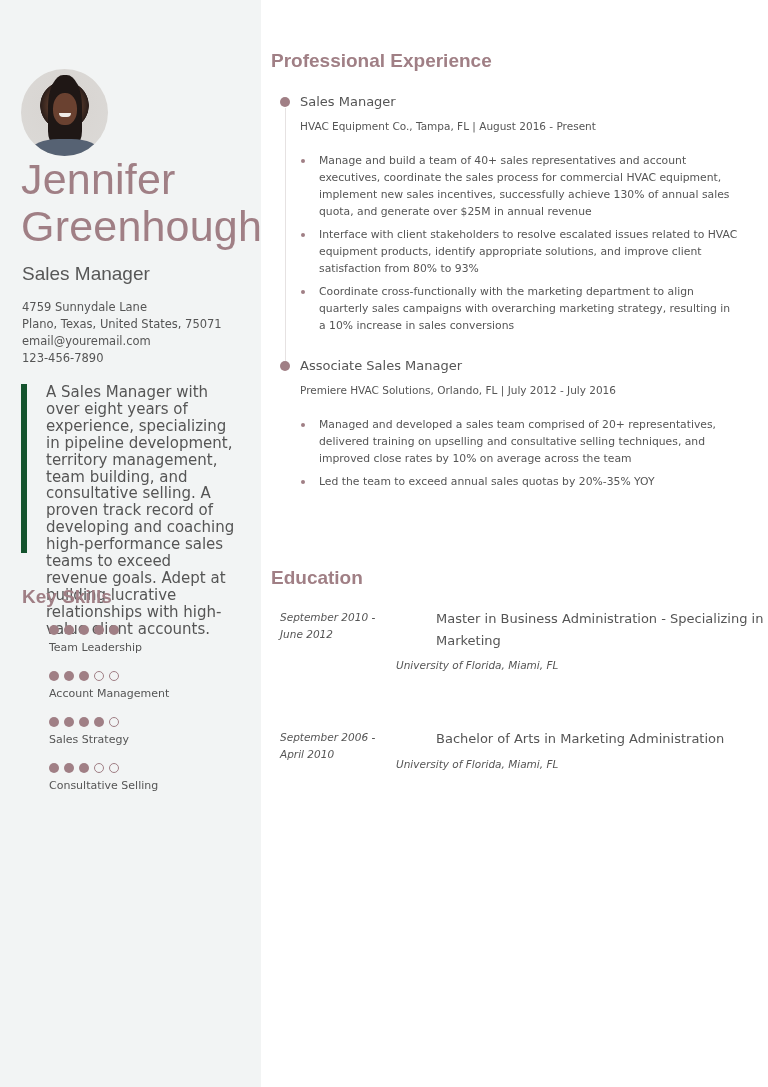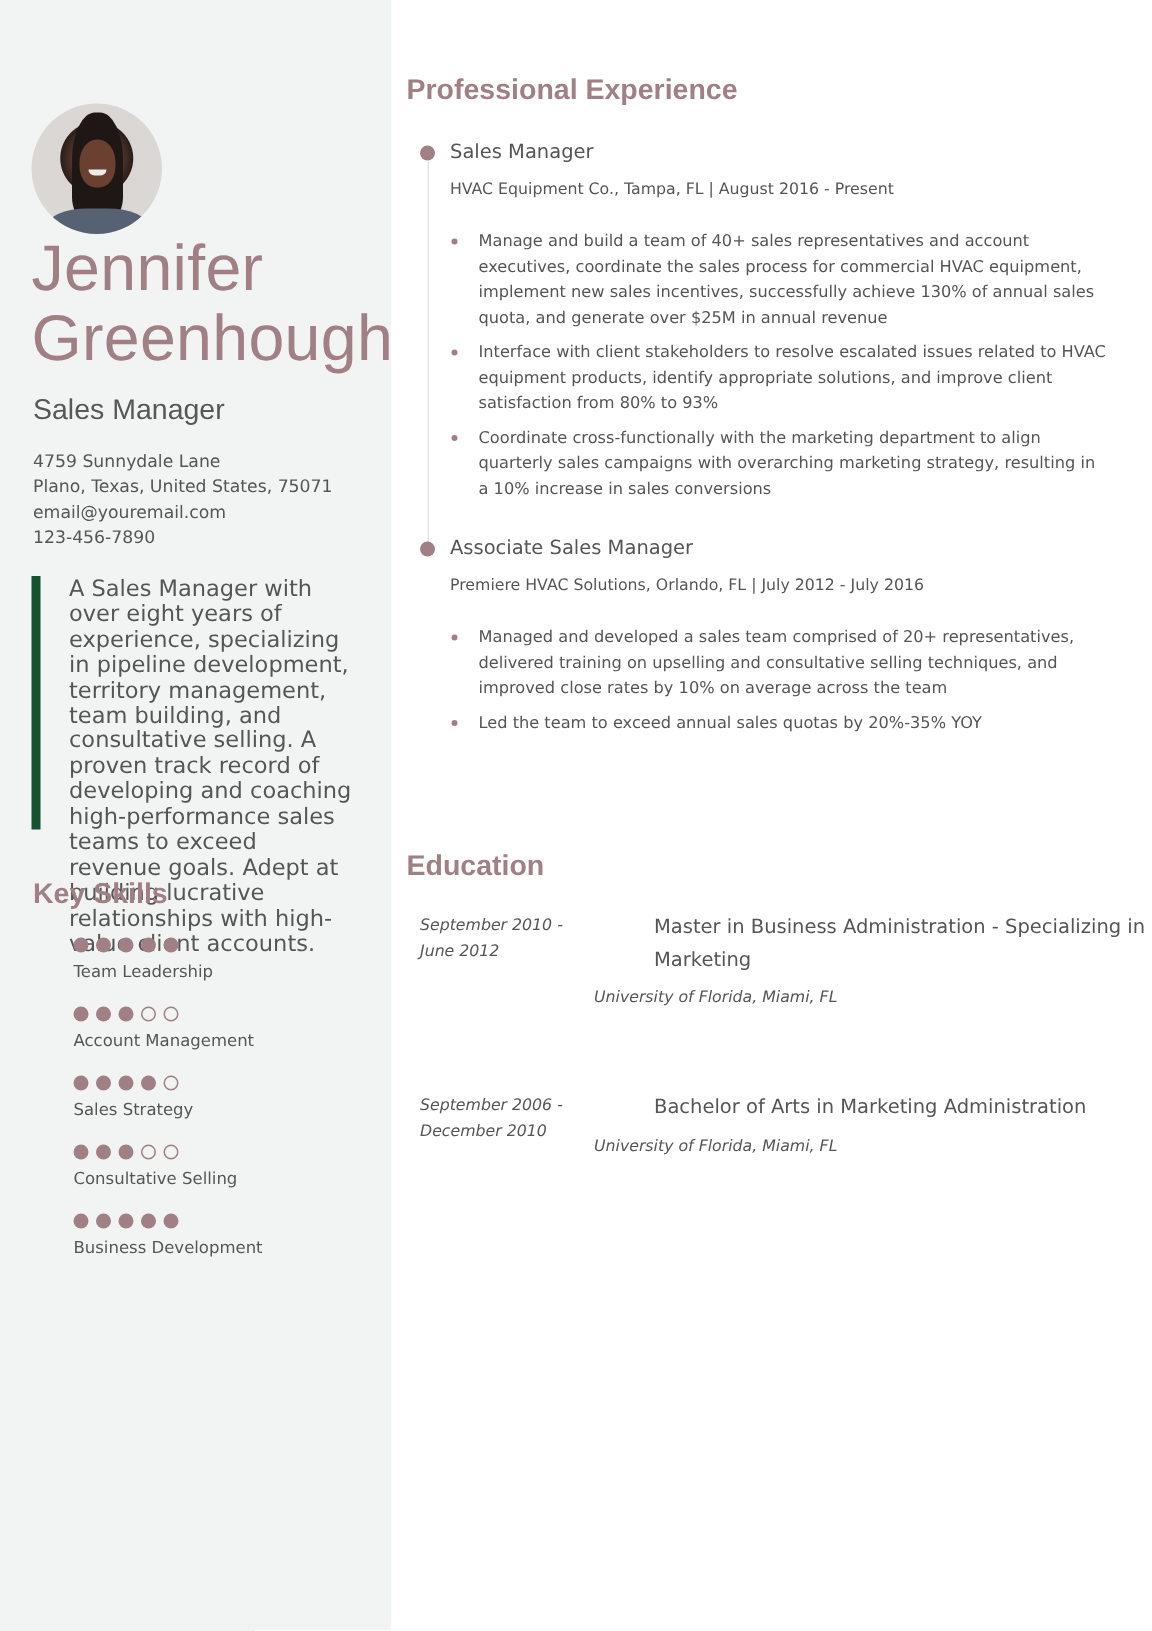--- a/index.html
+++ b/index.html
@@ -119,30 +119,20 @@
     <div class="skill">
       <div class="dots">
           <span class="dot"></span>
           <span class="dot"></span>
           <span class="dot"></span>
           <span class="dot empty"></span>
           <span class="dot empty"></span>
         </div>
       <div class="skill-name">Consultative Selling</div>
     </div>
-    <div class="skill">
-      <div class="dots">
-          <span class="dot"></span>
-          <span class="dot"></span>
-          <span class="dot"></span>
-          <span class="dot"></span>
-          <span class="dot"></span>
-        </div>
-      <div class="skill-name">Business Development</div>
-    </div>
   </div>
 </aside>
 
 <main class="main">
   <h2 class="section-heading" style="top:50px;">Professional Experience</h2>
 
   <div class="timeline-line"></div>
 
   <div class="job" style="top:94px;">
     <span class="job-dot"></span>
@@ -167,17 +157,17 @@
 
   <h2 class="section-heading" style="top:567px;">Education</h2>
 
   <div class="edu" style="top:609px;">
     <div class="edu-date">September 2010 - June 2012</div>
     <div class="edu-degree">Master in Business Administration - Specializing in Marketing</div>
     <div class="edu-school" style="top:50px;">University of Florida, Miami, FL</div>
   </div>
 
   <div class="edu" style="top:729px;">
-    <div class="edu-date">September 2006 - December 2010</div>
+    <div class="edu-date">September 2006 - April 2010</div>
     <div class="edu-degree">Bachelor of Arts in Marketing Administration</div>
     <div class="edu-school" style="top:29px;">University of Florida, Miami, FL</div>
   </div>
 </main>
 
 </body></html>

